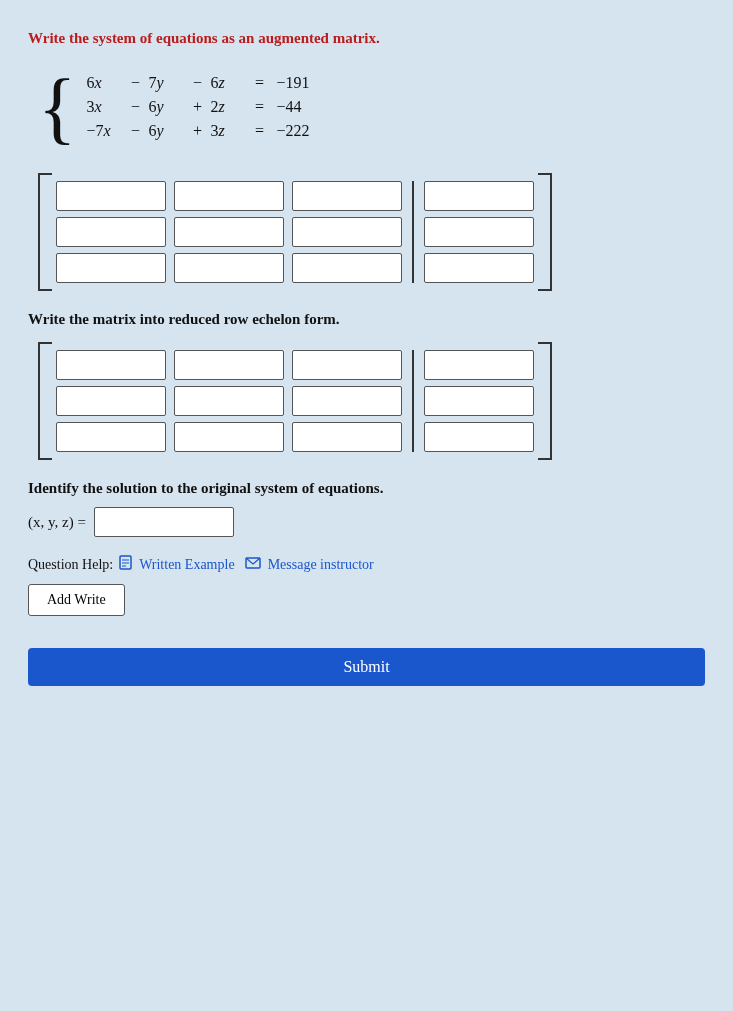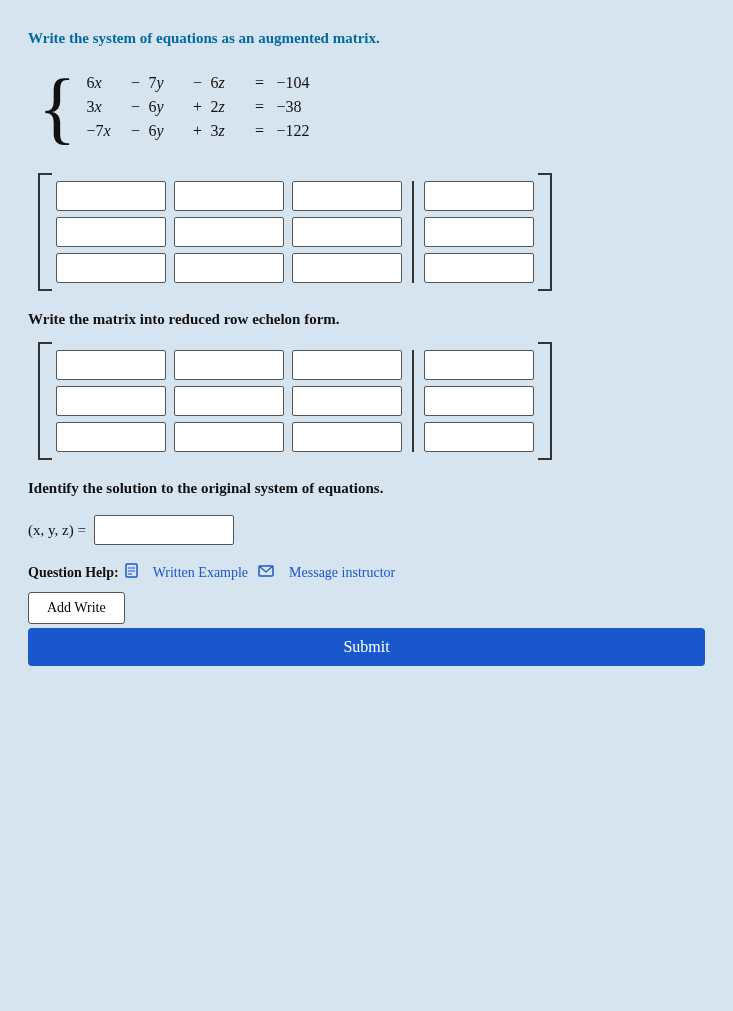--- a/index.html
+++ b/index.html
@@ -11,21 +11,21 @@
       font-family: Georgia, 'Times New Roman', serif;
       font-size: 15px;
       color: #111;
       padding: 30px 28px 20px 28px;
     }
 
     .instruction {
       font-size: 15px;
       font-weight: bold;
       margin-bottom: 20px;
-      color: #0369a1;
+      color: #b91c1c;
     }
 
     .equation-system {
       display: flex;
       align-items: center;
       margin-bottom: 26px;
       margin-left: 10px;
     }
 
     .brace {
@@ -191,29 +191,29 @@
 
     .question-help-row {
       display: flex;
       align-items: center;
       gap: 6px;
       margin-bottom: 10px;
       font-size: 14px;
     }
 
     .qh-label {
-      font-weight: bold;
+      font-weight: normal;
     }
 
     .qh-link {
       color: #1a56cc;
       text-decoration: none;
       display: flex;
       align-items: center;
-      gap: 12px;
+      gap: 4px;
       cursor: pointer;
     }
 
     .add-work-btn {
       display: inline-block;
       padding: 7px 18px;
       background: #fff;
       border: 1.5px solid #555;
       border-radius: 3px;
       font-size: 14px;
@@ -234,21 +234,21 @@
       margin-top: 10px;
       font-family: Georgia, serif;
       position: absolute;
       bottom: 0;
       left: 0;
     }
 
     .page-bottom {
       position: relative;
       margin-top: 20px;
-      padding-bottom: 22px;
+      padding-bottom: 50px;
     }
   </style>
 </head>
 <body>
 
 
 
 
 <p class="instruction">Write the system of equations as an augmented matrix.</p>
 
@@ -256,39 +256,39 @@
 <div class="equation-system">
   <span class="brace">{</span>
   <div class="equations">
     <div class="eq-row">
       <span class="eq-term">6<i>x</i></span>
       <span class="eq-op">&nbsp;−&nbsp;</span>
       <span class="eq-term">7<i>y</i></span>
       <span class="eq-op">&nbsp;−&nbsp;</span>
       <span class="eq-term">6<i>z</i></span>
       <span class="eq-op">&nbsp;=&nbsp;</span>
-      <span class="eq-rhs">−104</span>
+      <span class="eq-rhs">−191</span>
     </div>
     <div class="eq-row">
       <span class="eq-term">3<i>x</i></span>
       <span class="eq-op">&nbsp;−&nbsp;</span>
       <span class="eq-term">6<i>y</i></span>
       <span class="eq-op">&nbsp;+&nbsp;</span>
       <span class="eq-term">2<i>z</i></span>
       <span class="eq-op">&nbsp;=&nbsp;</span>
-      <span class="eq-rhs">−38</span>
+      <span class="eq-rhs">−44</span>
     </div>
     <div class="eq-row">
       <span class="eq-term">−7<i>x</i></span>
       <span class="eq-op">&nbsp;−&nbsp;</span>
       <span class="eq-term">6<i>y</i></span>
       <span class="eq-op">&nbsp;+&nbsp;</span>
       <span class="eq-term">3<i>z</i></span>
       <span class="eq-op">&nbsp;=&nbsp;</span>
-      <span class="eq-rhs">−122</span>
+      <span class="eq-rhs">−222</span>
     </div>
   </div>
 </div>
 
 
 <div class="matrix-container">
 
   <div class="matrix-bracket-left">
     <div class="bracket-top bracket-top-left"></div>
     <div class="bracket-mid bracket-mid-left"></div>
@@ -379,21 +379,21 @@
   </div>
 
   <div class="matrix-bracket-right">
     <div class="bracket-top bracket-top-right"></div>
     <div class="bracket-mid bracket-mid-right"></div>
     <div class="bracket-bottom bracket-bottom-right"></div>
   </div>
 </div>
 
 
-<p style="font-weight:bold; font-size:15px; margin-bottom:18px;">Identify the solution to the original system of equations.</p>
+<p style="font-weight:bold; font-size:15px; margin-bottom:10px;">Identify the solution to the original system of equations.</p>
 
 <div class="solution-row">
   <span class="solution-label">(x, y, z) =</span>
   <input type="text" class="solution-input" value="" style="">
 </div>
 
 
 <div class="question-help-row">
   <span class="qh-label">Question Help:</span>
 

